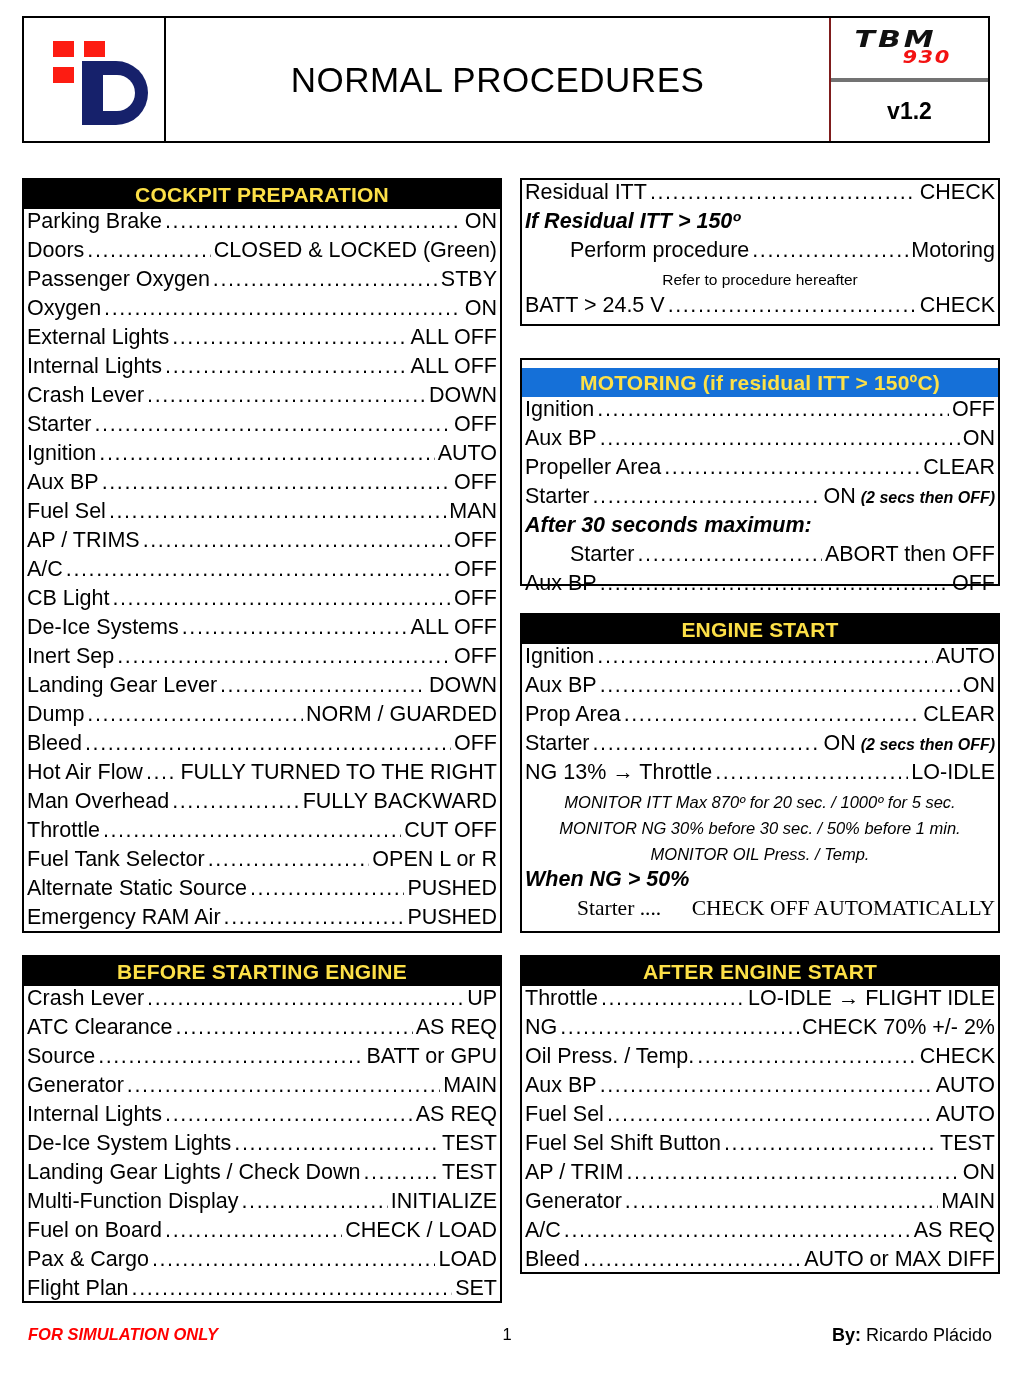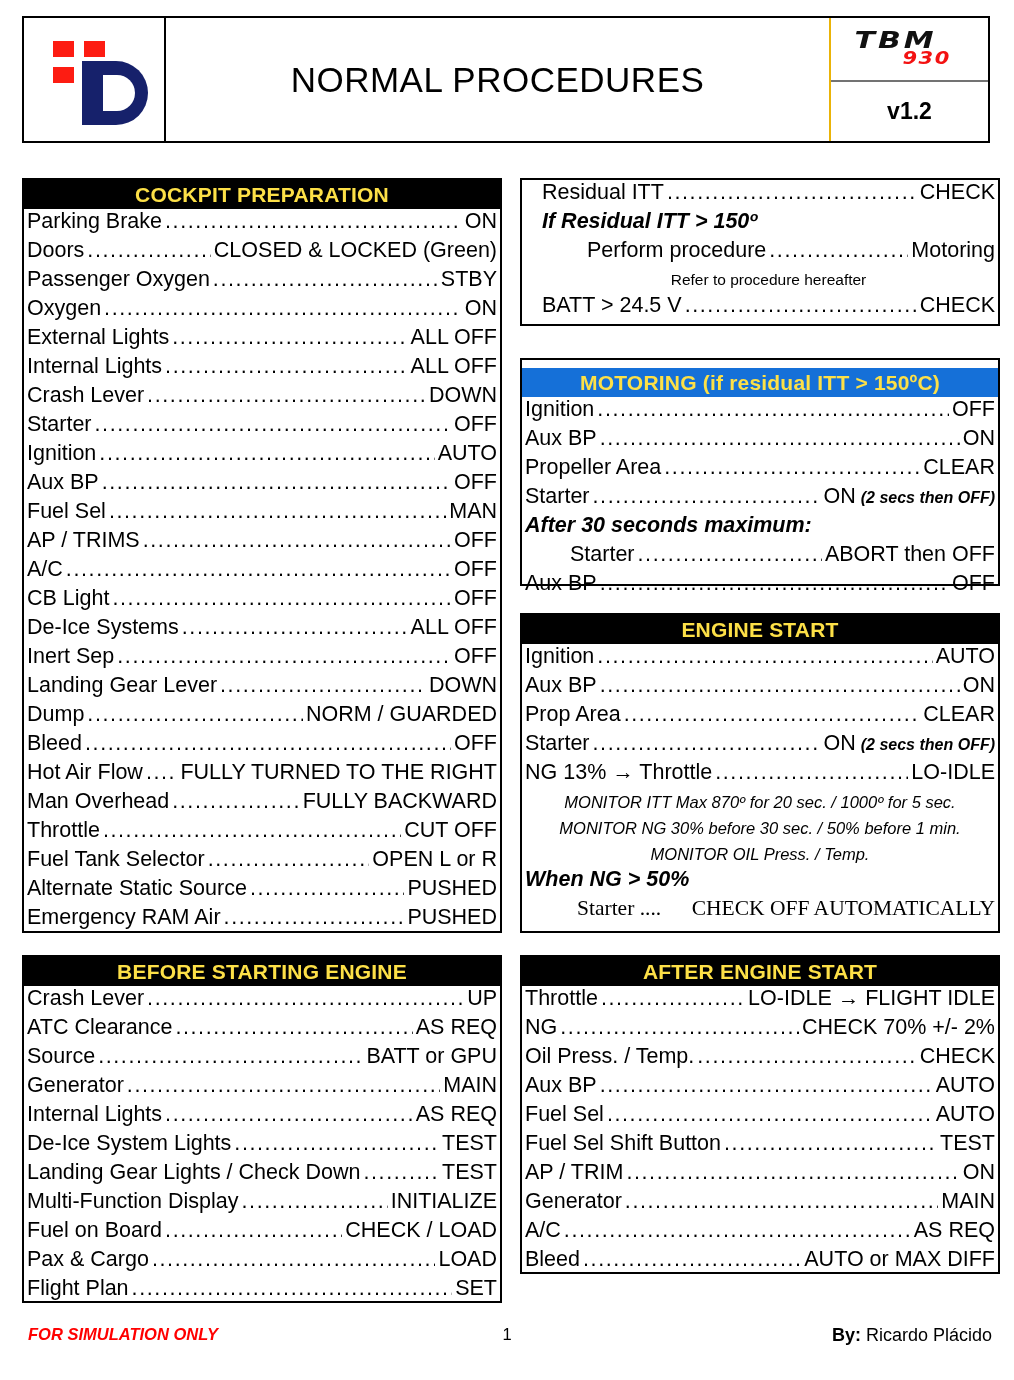--- a/index.html
+++ b/index.html
@@ -63,38 +63,38 @@
     width: 32px;
     height: 36px;
     background: #ffffff;
     border-radius: 0 19px 19px 0;
   }
   .header-title-cell {
     flex: 1;
     display: flex;
     align-items: center;
     justify-content: center;
-    border-right: 2px solid #eab308;
+    border-right: 2px solid #7f1d1d;
     box-sizing: border-box;
   }
   .header-title {
     font-size: 35px;
     letter-spacing: 0.5px;
     font-weight: 400;
     white-space: nowrap;
   }
   .header-right-cell {
     width: 157px;
     display: flex;
     flex-direction: column;
     box-sizing: border-box;
   }
   .tbm-cell {
     height: 64px;
-    border-bottom: 2px solid #737373;
+    border-bottom: 4px solid #737373;
     box-sizing: border-box;
     display: flex;
     align-items: center;
     justify-content: center;
     position: relative;
   }
   .tbm-wrap { position: relative; width: 118px; height: 46px; }
   .tbm-main {
     position: absolute;
     left: 4px; top: 0px;
@@ -366,21 +366,21 @@
         <span class="val">PUSHED</span>
       </div>
       <div class="row">
         <span class="lbl">Emergency RAM Air</span>
         <span class="dots">..........................................................................................</span>
         <span class="val">PUSHED</span>
       </div>
     </div>
 </div>
 
-<div class="block" style="left:520px; top:178px; width:480px; height:148px;padding-left:17px;">
+<div class="block" style="left:520px; top:178px; width:480px; height:148px;">
   <div class="rows">
       <div class="row">
         <span class="lbl">Residual ITT</span>
         <span class="dots">..........................................................................................</span>
         <span class="val">CHECK</span>
       </div>
     </div>
   <div class="row free bold-it">If Residual ITT &gt; 150º</div>
   <div class="rows">
       <div class="row indent">

